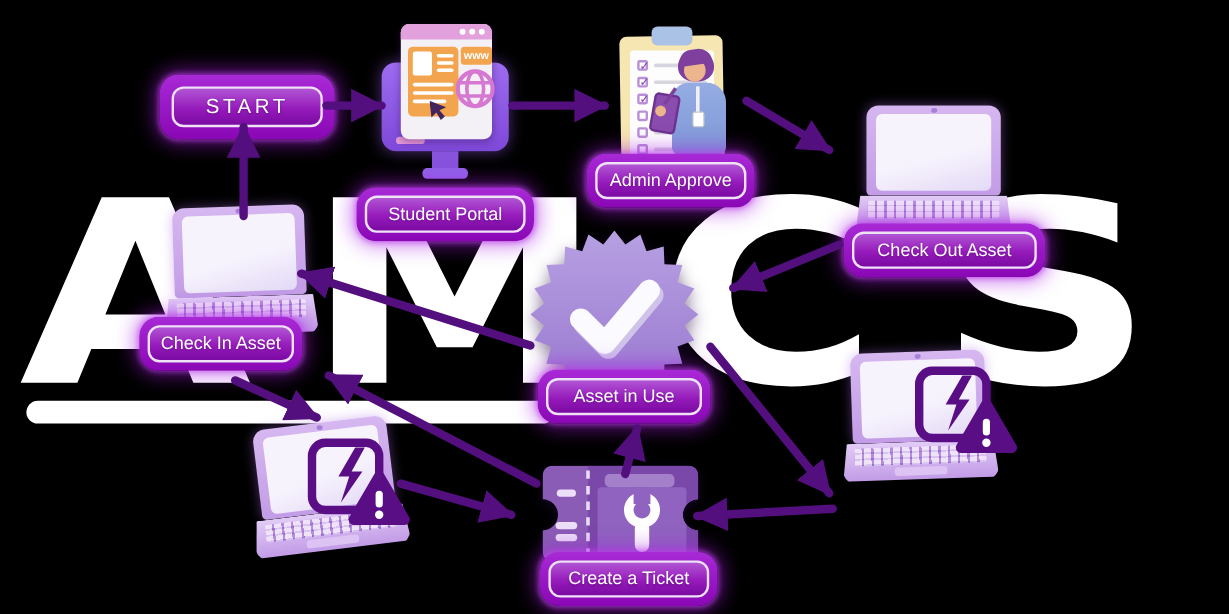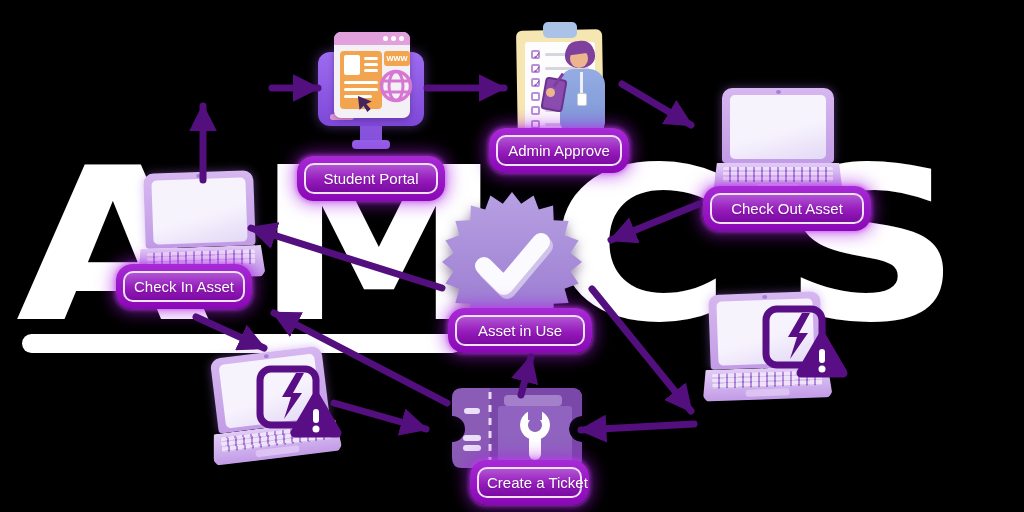--- a/index.html
+++ b/index.html
@@ -45,21 +45,21 @@
   .badge-stem{position:absolute;left:496px;top:300px;width:32px;height:24px;background:#b6a0e0;z-index:2;}
 
   
   .monitor{position:absolute;left:312px;top:20px;width:120px;height:132px;z-index:3;}
   .monitor *{position:absolute;box-sizing:border-box;}
   .mon-frame{left:6px;top:32px;width:106px;height:74px;border-radius:12px;
              background:linear-gradient(#9d6cf0,#7e48d8);box-shadow:0 0 12px rgba(150,90,230,.5);}
   .mon-bar{left:18px;top:94px;width:24px;height:6px;border-radius:3px;background:#e79ad9;}
   .mon-neck{left:48px;top:106px;width:22px;height:16px;background:#8753dd;}
   .mon-base{left:40px;top:120px;width:38px;height:9px;border-radius:4px;background:#9161e8;}
-  .browser{left:22px;top:12px;width:76px;height:86px;border-radius:7px;background:#f4f1f6;
+  .browser{left:22px;top:0;width:76px;height:96px;border-radius:7px;background:#f4f1f6;
            box-shadow:0 2px 6px rgba(60,20,90,.4);}
   .b-title{left:0;top:0;width:100%;height:13px;border-radius:7px 7px 0 0;background:#e2a0dc;}
   .b-dot{top:4px;width:5px;height:5px;border-radius:50%;background:#fff;}
   .b-article{left:6px;top:19px;width:42px;height:58px;border-radius:4px;background:#f2a54e;}
   .a-img{left:4px;top:4px;width:16px;height:20px;border-radius:2px;background:#fff;}
   .a-line{height:3px;border-radius:2px;background:#fff;}
   .www{left:50px;top:19px;width:26px;height:15px;border-radius:3px;background:#f2a54e;
        color:#fff;font-size:9px;font-weight:bold;text-align:center;line-height:15px;}
   .globe{left:44px;top:36px;}
   .cursor{left:24px;top:62px;}
@@ -261,36 +261,39 @@
     <rect x="12" y="20" width="16" height="6" rx="3" fill="#ecdff8"></rect>
     <rect x="11" y="47" width="18" height="6" rx="3" fill="#ecdff8"></rect>
     <rect x="11" y="57" width="18" height="6" rx="3" fill="#ecdff8"></rect>
     <g>
       <path fill-rule="evenodd" fill="#ffffff" d="M83,22 a15,15 0 1 0 0.01,0 Z M83,30 a7,7 0 1 1 -0.01,0 Z"></path>
       <rect x="76" y="18" width="14" height="14" fill="#8f63bf"></rect>
       <rect x="77" y="46" width="12" height="26" rx="6" fill="#ffffff"></rect>
     </g>
   </svg>
 
+  <div class="pill start" style="left:133px;top:62px;width:146px">
+    <div class="pill-inner">START</div>
+  </div>
   <div class="pill" style="left:297px;top:156px;width:148px">
     <div class="pill-inner">Student Portal</div>
   </div>
   <div class="pill" style="left:489px;top:128px;width:140px">
     <div class="pill-inner">Admin Approve</div>
   </div>
   <div class="pill" style="left:703px;top:186px;width:168px">
     <div class="pill-inner">Check Out Asset</div>
   </div>
   <div class="pill" style="left:116px;top:264px;width:136px">
     <div class="pill-inner">Check In Asset</div>
   </div>
   <div class="pill" style="left:448px;top:308px;width:144px">
     <div class="pill-inner">Asset in Use</div>
   </div>
-  <div class="pill" style="left:470px;top:460px;width:119px">
+  <div class="pill" style="left:450px;top:460px;width:148px">
     <div class="pill-inner">Create a Ticket</div>
   </div>
 
   <svg id="edges" width="1024" height="512">
     <defs>
       <marker id="ah" viewBox="0 0 3.2 3.2" markerWidth="4" markerHeight="4" refX="2.9" refY="1.6" orient="auto" markerUnits="strokeWidth">
         <path id="ah-path" d="M0,0 L3.2,1.6 L0,3.2 Z" fill="#530f7d"></path>
       </marker>
     </defs>
   <line x1="272" y1="88" x2="318" y2="88" stroke="#530f7d" stroke-width="7" stroke-linecap="round" marker-end="url(#ah)"></line>

